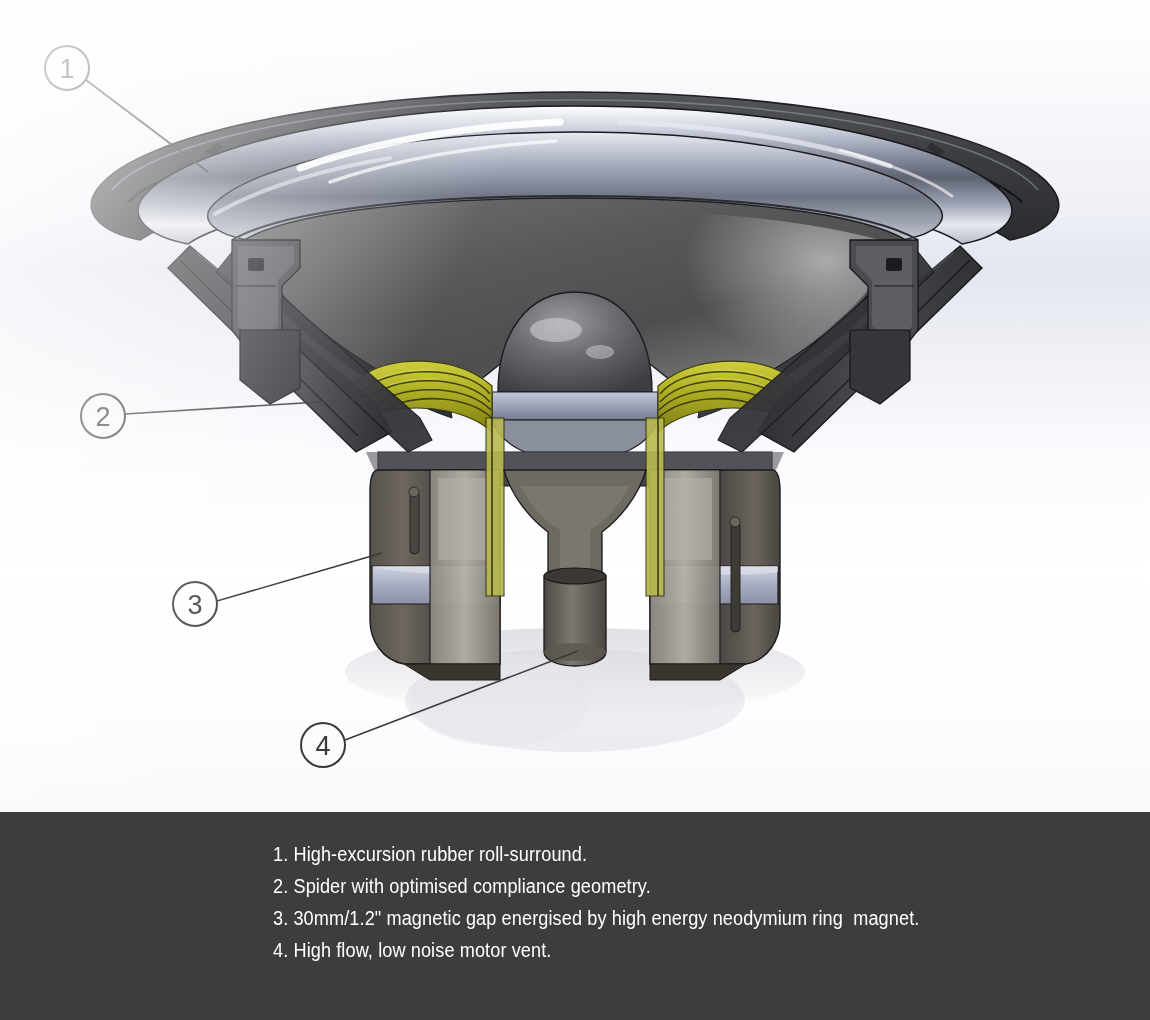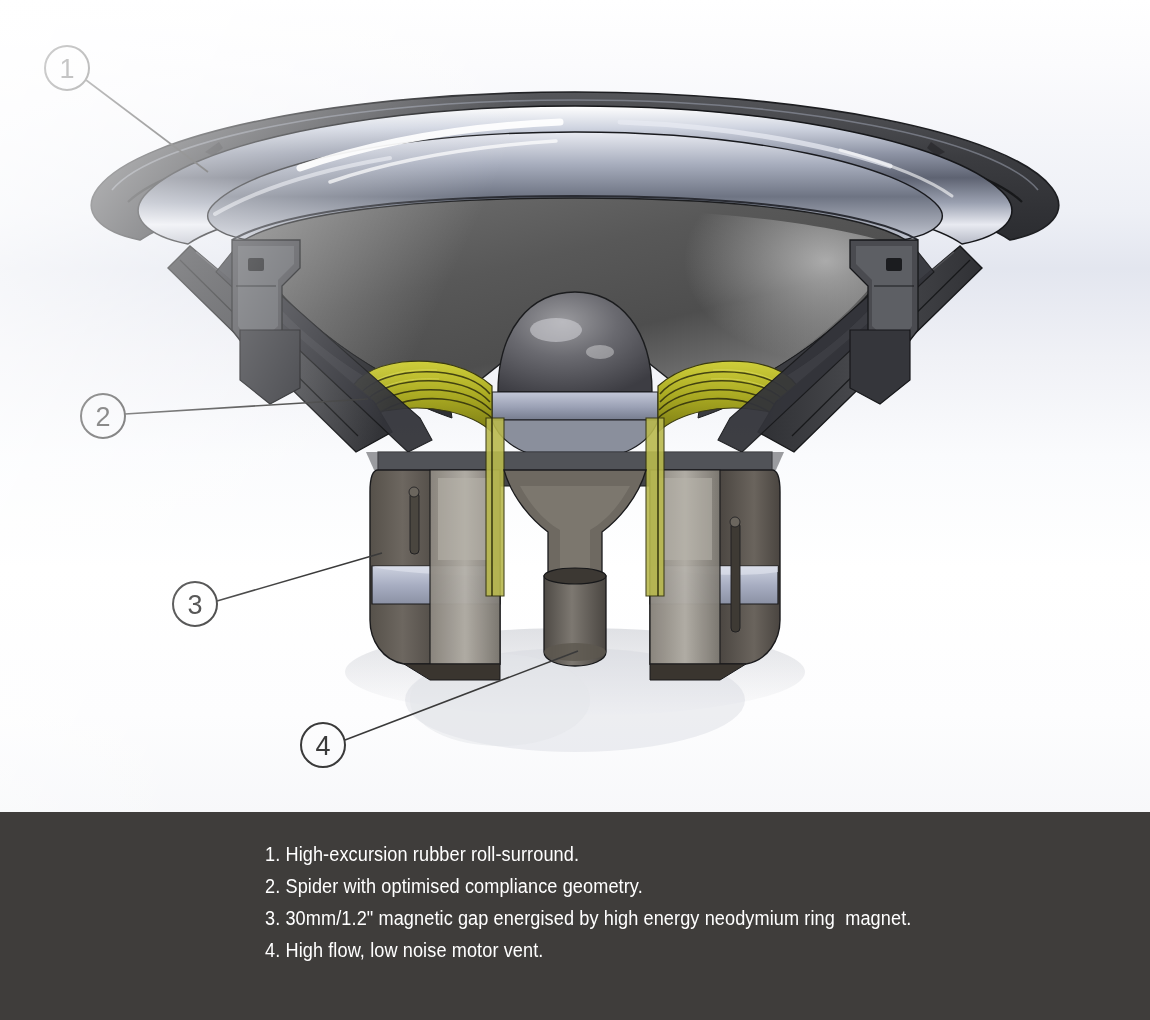--- a/index.html
+++ b/index.html
@@ -37,21 +37,21 @@
 
   #svgart{position:absolute;left:0;top:0;width:1150px;height:812px;}
 
   
   #caption{
     position:absolute;left:0;top:812px;width:1150px;height:208px;
     background:#3f3d3b;
   }
   #caption ul{
     list-style:none;margin:0;padding:0;
-    position:absolute;left:265px;top:26px;
+    position:absolute;left:273px;top:26px;
   }
   #caption li{
     color:#ffffff;
     font-family:"Liberation Sans",sans-serif;
     font-size:19.5px;
     line-height:32px;
     letter-spacing:.1px;
     white-space:pre;
     font-stretch:condensed;
     transform:scaleX(.93);

